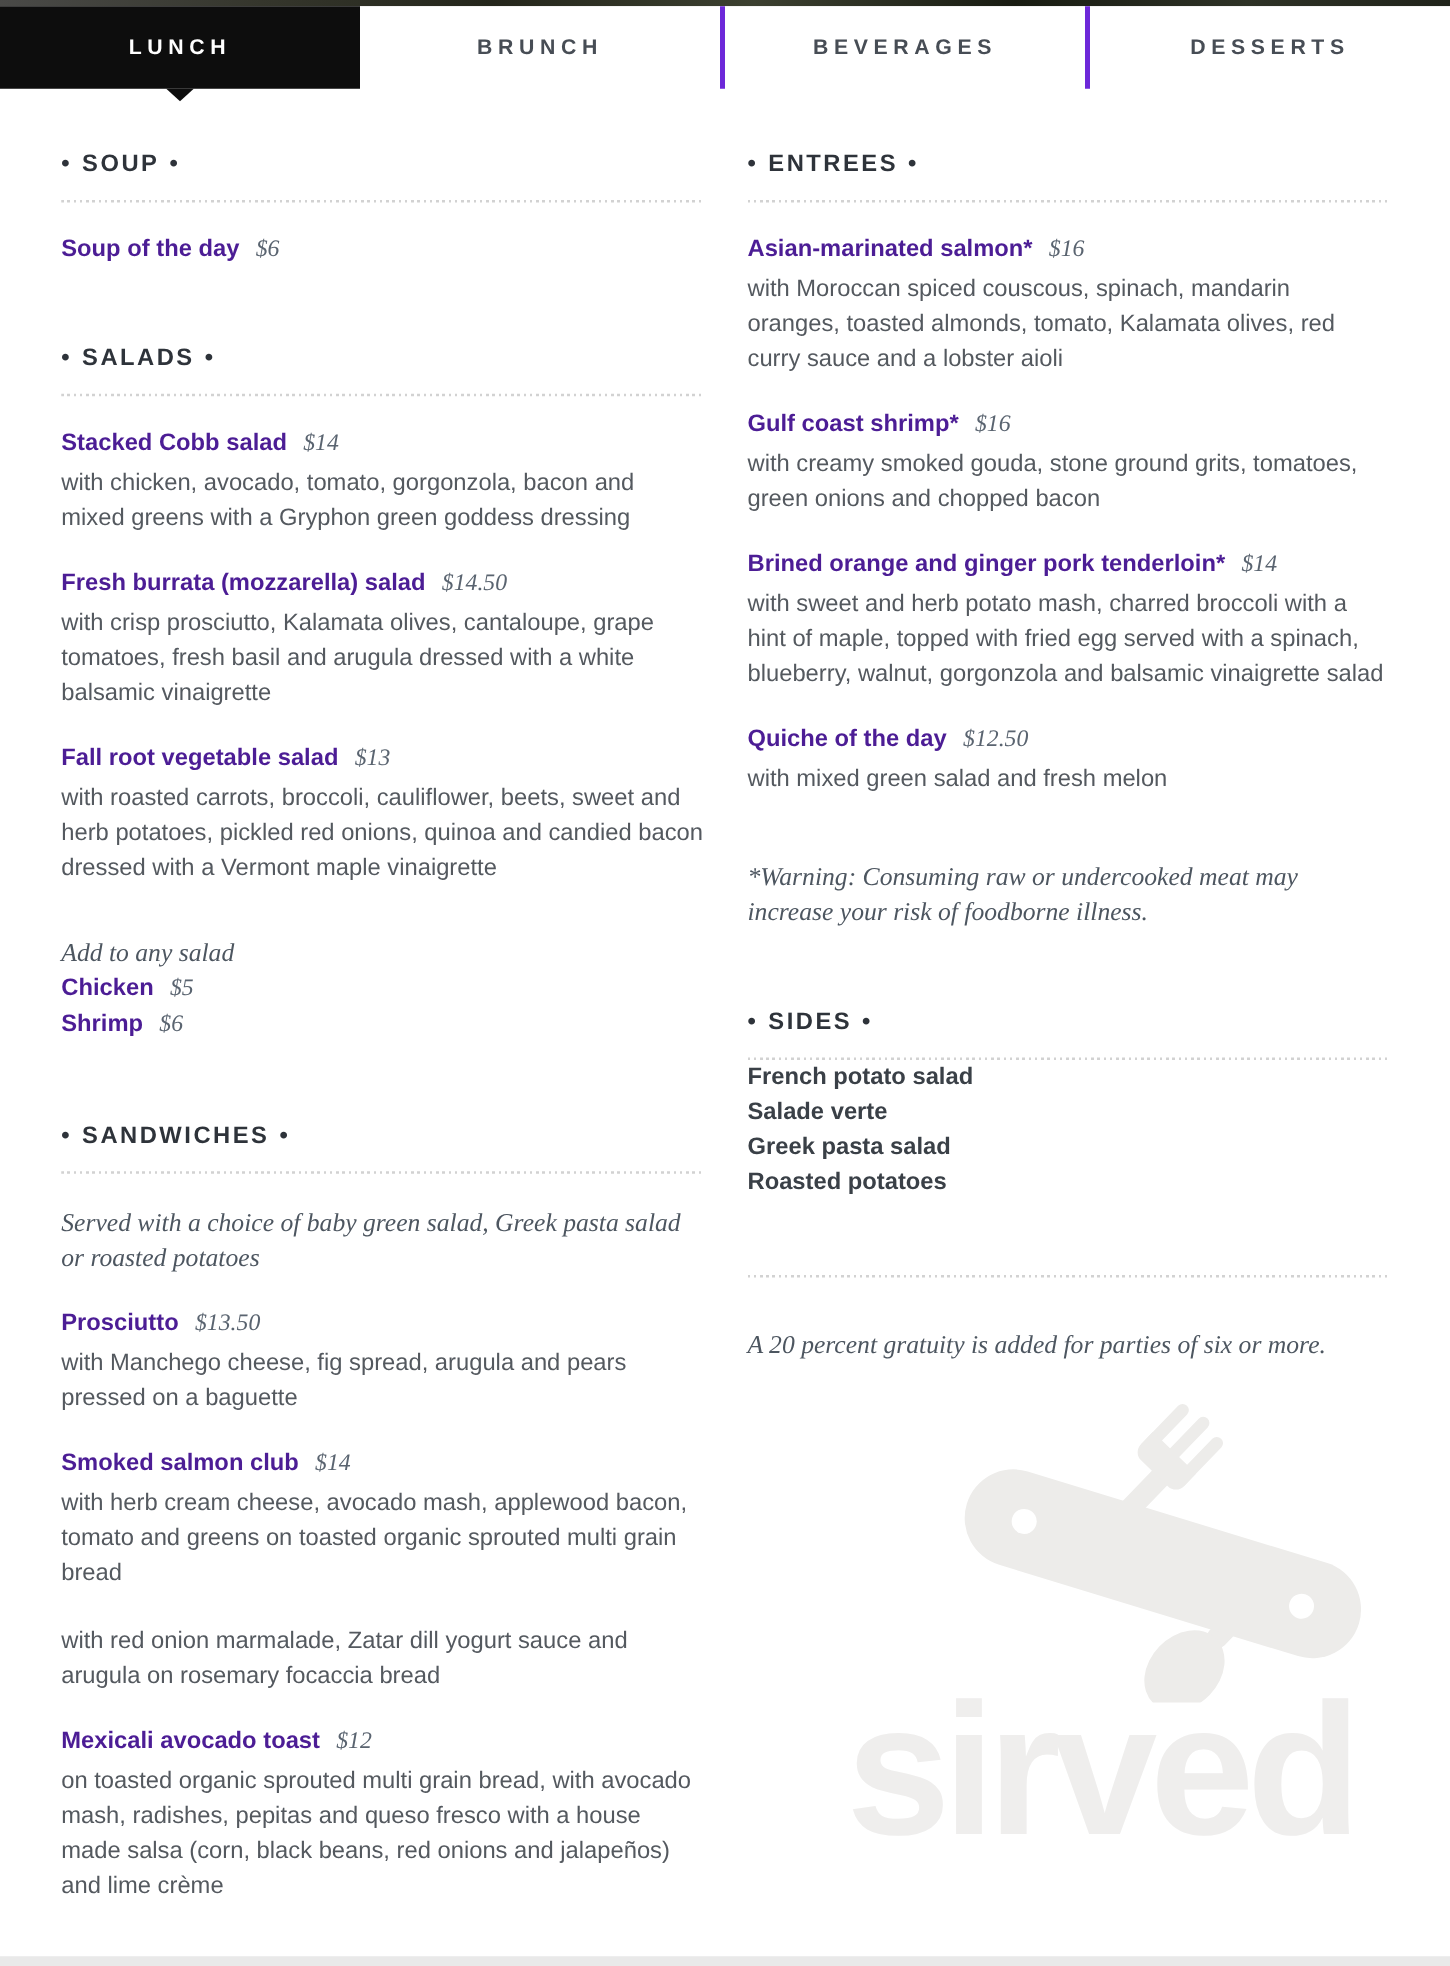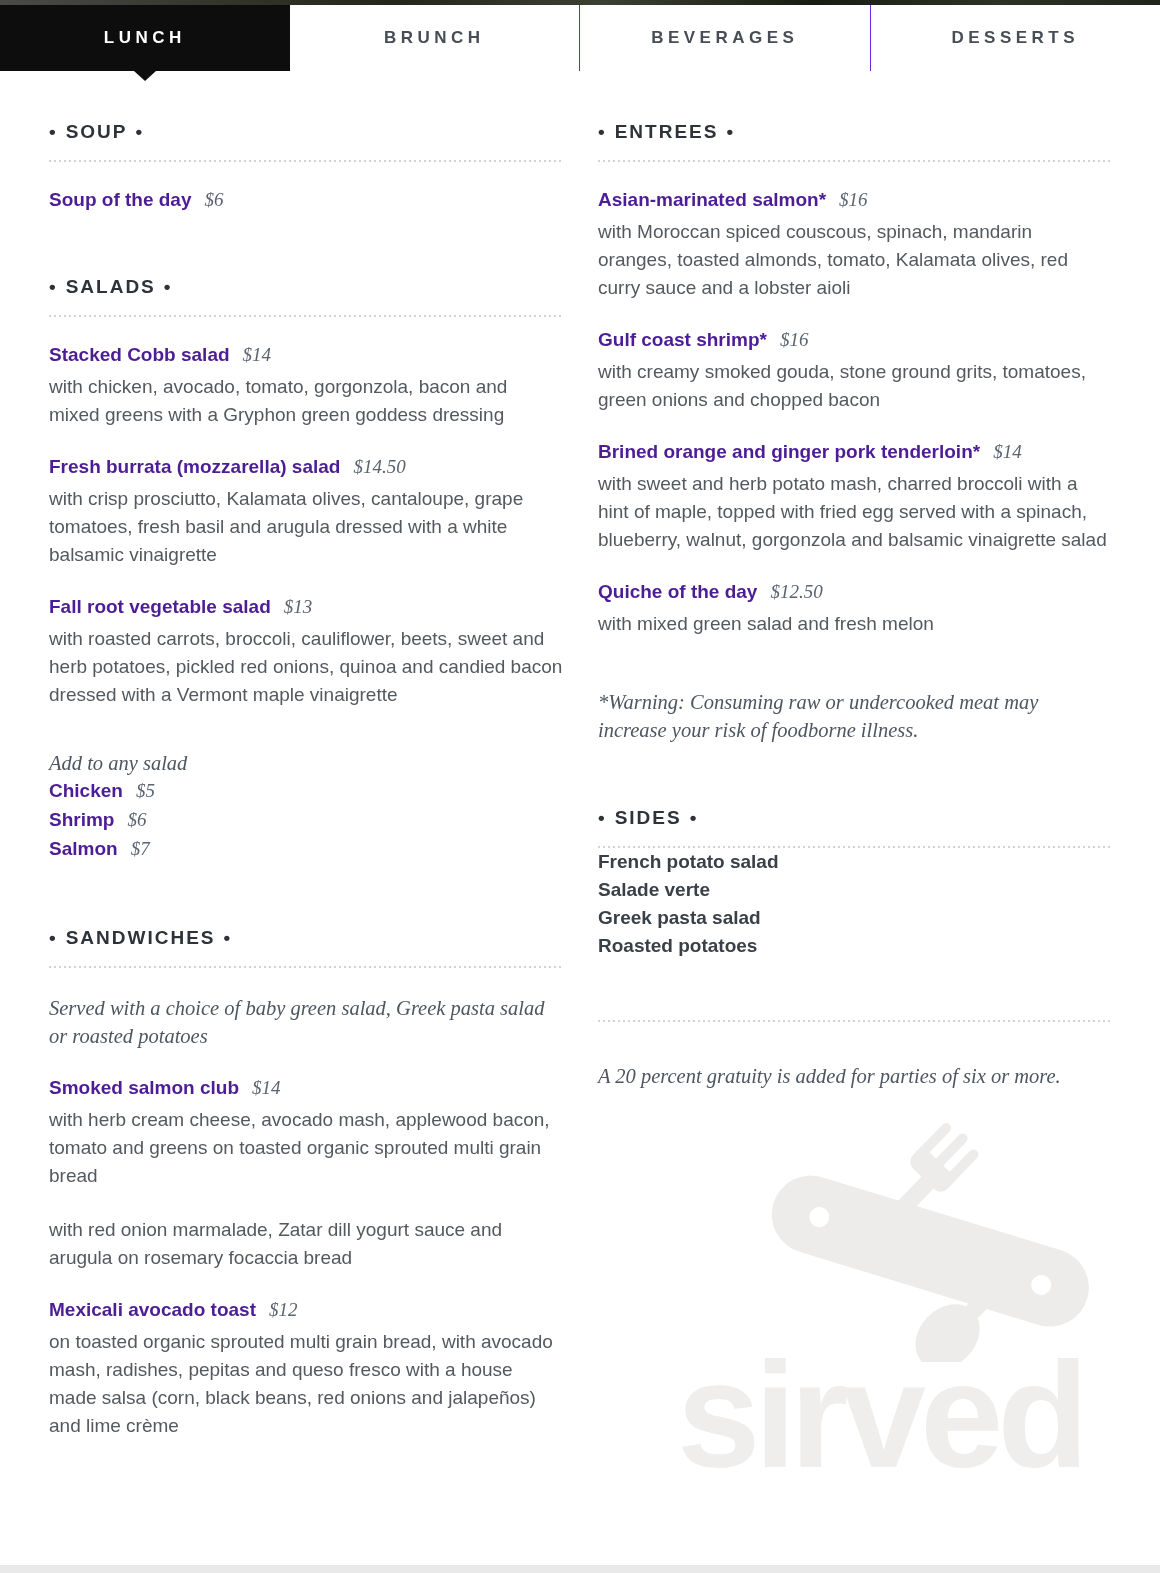--- a/index.html
+++ b/index.html
@@ -5,21 +5,21 @@
   html,body{margin:0;padding:0;background:#ffffff;}
   .page{position:relative;width:1160px;height:1573px;background:#fff;overflow:hidden;
         font-family:"Liberation Sans",sans-serif;-webkit-font-smoothing:antialiased;}
   
   .photo-edge{position:absolute;left:0;top:0;width:100%;height:5px;
     background:linear-gradient(90deg,#4a4a48 0%,#35362c 18%,#24261b 34%,#3c4030 52%,#191c12 70%,#2e3226 86%,#20231a 100%);}
   
   .tabs{position:absolute;left:0;top:5px;width:100%;height:66px;display:flex;}
   .tab{flex:1;display:flex;align-items:center;justify-content:center;background:#fff;
        font-size:17px;font-weight:700;letter-spacing:4.5px;color:#474d55;cursor:pointer;position:relative;}
-  .tab:nth-child(n+3){border-left:1px solid #6d28d9;}
+  .tab:nth-child(n+3){border-left:4px solid #6d28d9;}
   .tab.active{background:#0d0d0d;color:#ffffff;}
   .tab.active::after{content:"";position:absolute;left:50%;top:100%;transform:translateX(-50%);
        width:0;height:0;border:11px solid transparent;border-top:10px solid #0d0d0d;border-bottom:0;}
   
   .content{position:absolute;left:49px;top:114px;display:flex;z-index:2;}
   .col-left{width:514px;}
   .col-right{width:512px;margin-left:35px;}
   .section-head{font-size:19px;line-height:24px;font-weight:700;letter-spacing:2px;color:#2e333a;}
   .section-head .t{margin:0 8px;}
   .dotline{height:2px;margin-top:16px;
@@ -123,29 +123,32 @@
         </div>
         <div class="item">
           <div class="item-line"><span class="item-name">Fall root vegetable salad</span><span class="item-price">$13</span></div>
           <div class="item-desc">with roasted carrots, broccoli, cauliflower, beets, sweet and herb potatoes, pickled red onions, quinoa and candied bacon dressed with a Vermont maple vinaigrette</div>
         </div>
 
         <div class="addons">
           <div class="serif-note">Add to any salad</div>
           <div class="addon-row"><span class="item-name">Chicken</span><span class="item-price">$5</span></div>
           <div class="addon-row"><span class="item-name">Shrimp</span><span class="item-price">$6</span></div>
-          <div class="addon-row"><span class="item-name">Salmon</span><span class="item-price">$7</span></div>
         </div>
       </div>
 
       <div class="sec mt-sec">
         <div class="section-head"><span>•</span><span class="t">SANDWICHES</span><span>•</span></div>
         <div class="dotline"></div>
         <div class="serif-note serve-note">Served with a choice of baby green salad, Greek pasta salad or roasted potatoes</div>
 
+        <div class="item">
+          <div class="item-line"><span class="item-name">Prosciutto</span><span class="item-price">$13.50</span></div>
+          <div class="item-desc">with Manchego cheese, fig spread, arugula and pears pressed on a baguette</div>
+        </div>
         <div class="item">
           <div class="item-line"><span class="item-name">Smoked salmon club</span><span class="item-price">$14</span></div>
           <div class="item-desc">with herb cream cheese, avocado mash, applewood bacon, tomato and greens on toasted organic sprouted multi grain bread</div>
         </div>
         <div class="item">
           <div class="item-desc">with red onion marmalade, Zatar dill yogurt sauce and arugula on rosemary focaccia bread</div>
         </div>
         <div class="item">
           <div class="item-line"><span class="item-name">Mexicali avocado toast</span><span class="item-price">$12</span></div>
           <div class="item-desc">on toasted organic sprouted multi grain bread, with avocado mash, radishes, pepitas and queso fresco with a house made salsa (corn, black beans, red onions and jalapeños) and lime crème</div>

